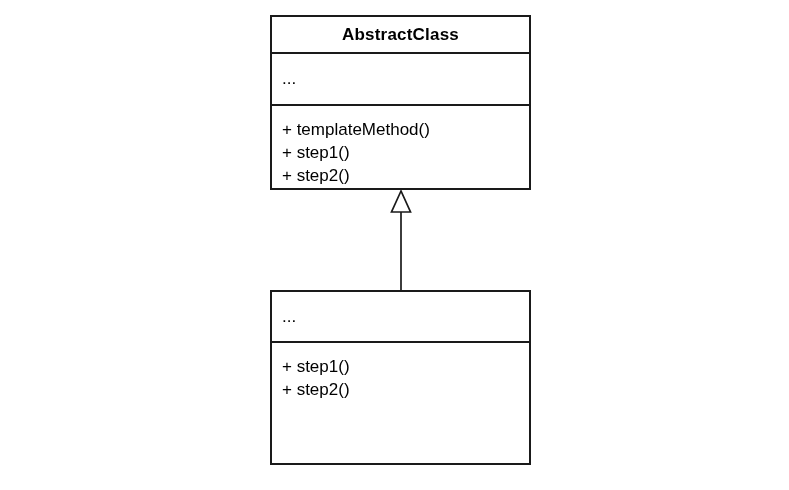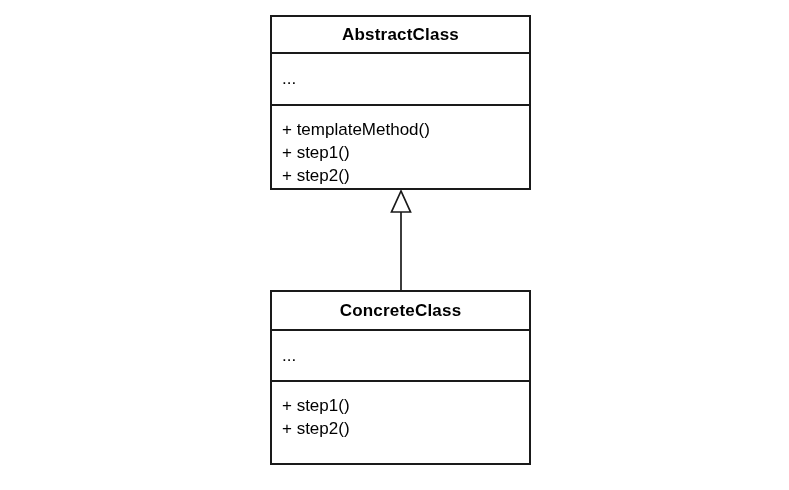--- a/index.html
+++ b/index.html
@@ -80,21 +80,20 @@
       <div class="method-line">+ step2()</div>
     </div>
   </div>
 
   <svg class="arrow-svg" viewBox="0 0 30 100" xmlns="http://www.w3.org/2000/svg">
     <line x1="15" y1="22" x2="15" y2="100" stroke="#1a1a1a" stroke-width="1.7"></line>
     <polygon points="15,1 5.5,22 24.5,22" fill="#ffffff" stroke="#1a1a1a" stroke-width="1.7" stroke-linejoin="miter"></polygon>
   </svg>
 
   <div class="class-box concrete">
-    <div class="sec-title">ConcreteClass</div>
     <div class="sec-attrs">
       <span>...</span>
     </div>
     <div class="sec-methods">
       <div class="method-line">+ step1()</div>
       <div class="method-line">+ step2()</div>
     </div>
   </div>
 
 </div>

